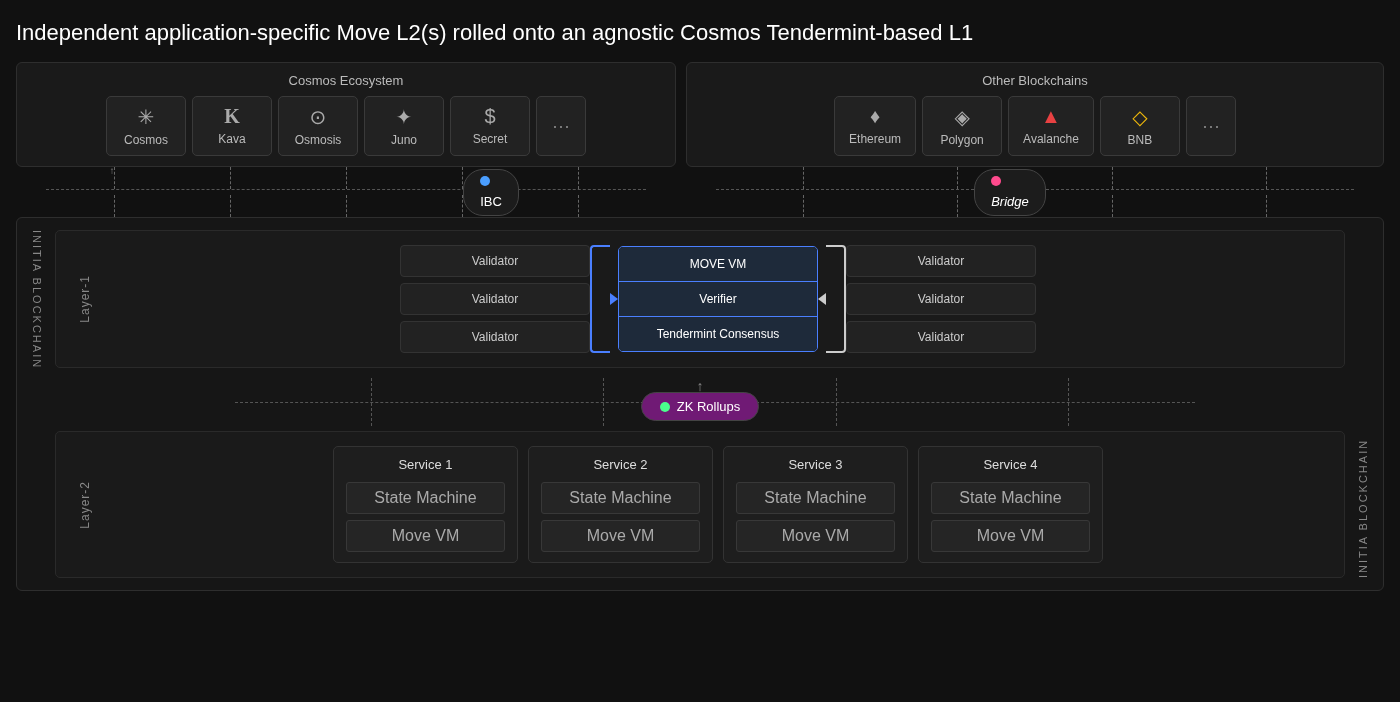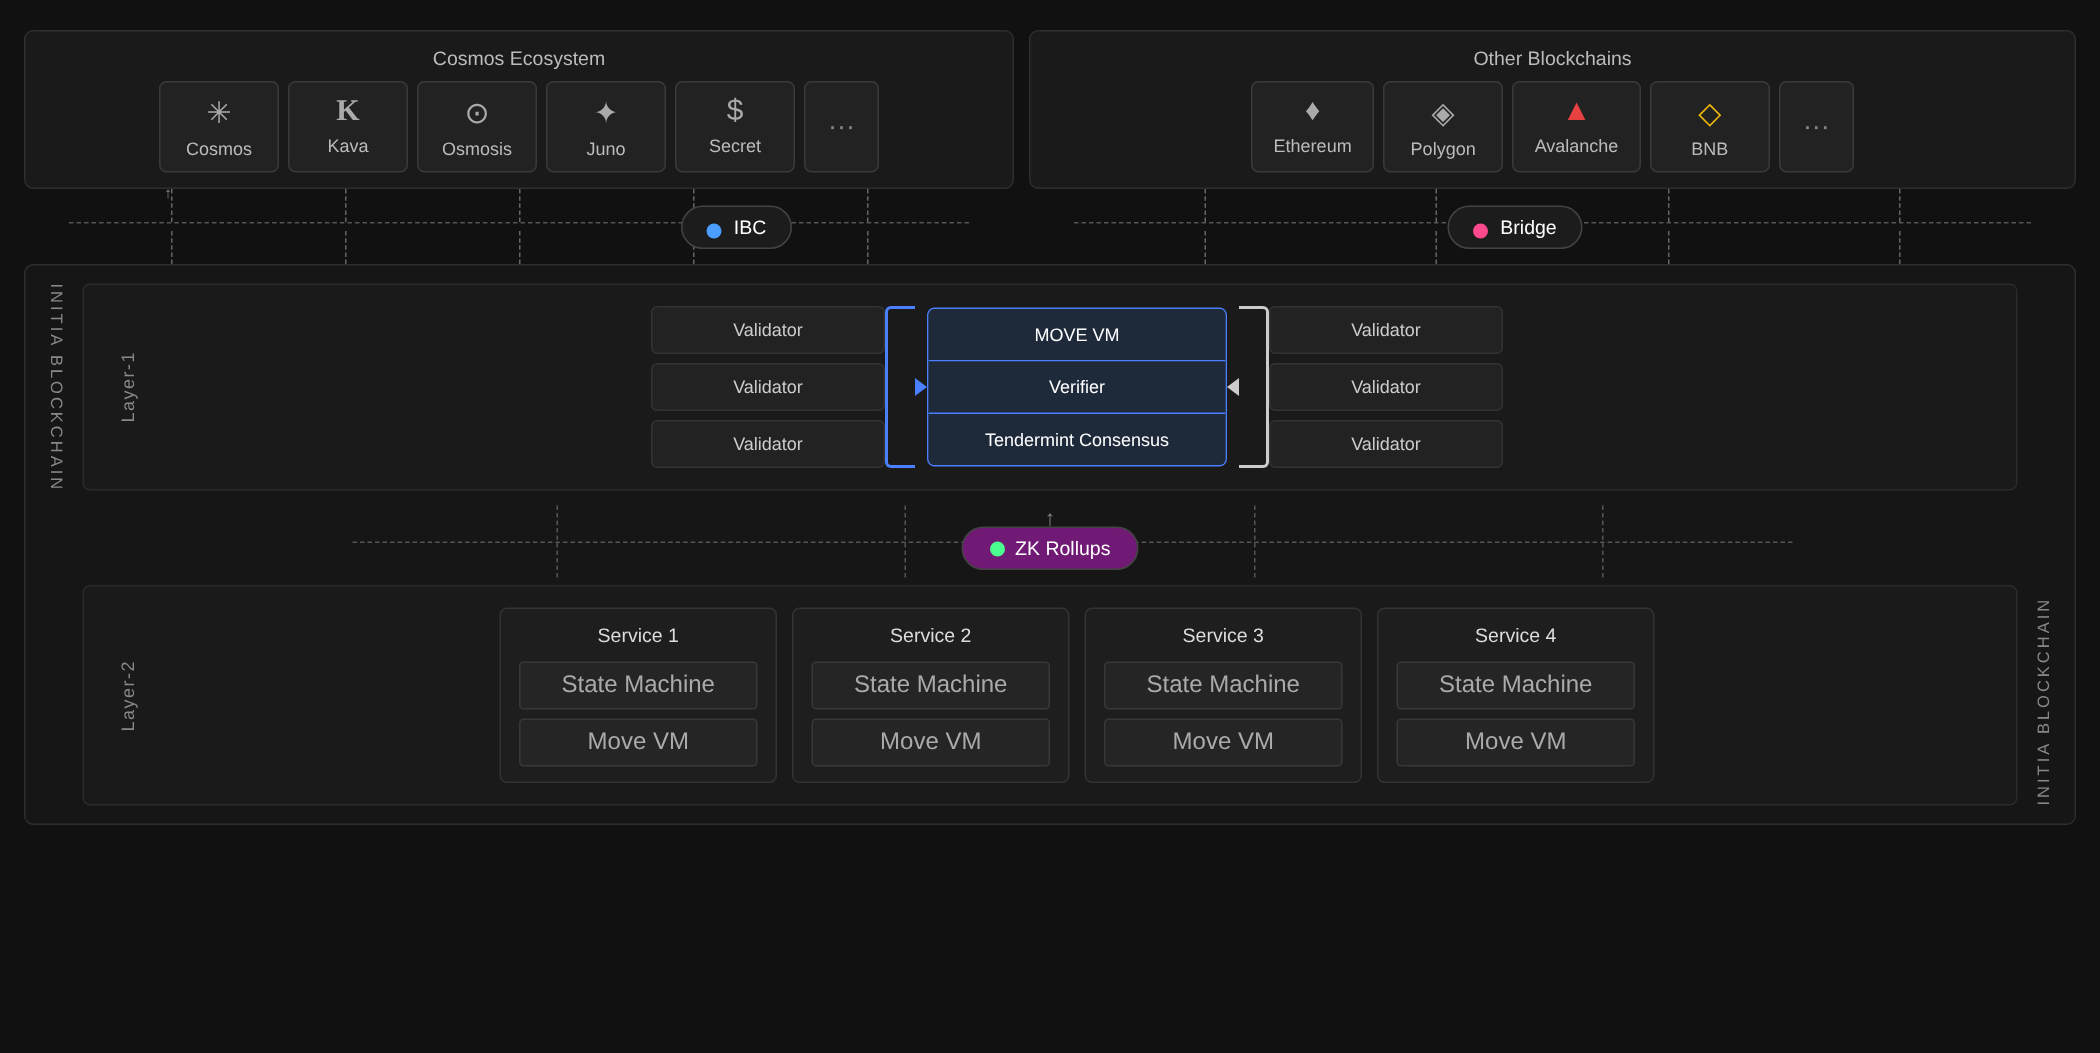--- a/index.html
+++ b/index.html
@@ -59,39 +59,41 @@
       display: flex;
       align-items: center;
       justify-content: center;
       font-size: 18px;
       color: #888;
       min-width: 50px;
     }
 
     .ibc-badge, .bridge-badge {
       display: flex;
-      align-items: flex-end;
+      align-items: flex-start;
       gap: 8px;
       border-radius: 20px;
       padding: 6px 16px;
       font-size: 13px;
       font-weight: 500;
       border: 1px solid #444;
+      flex-direction: column;
     }
 
     .ibc-badge {
       background: #1c1c1c;
       color: #fff;
       margin-left: 290px;
     }
 
     .bridge-badge {
       background: #1c1c1c;
       color: #fff;
       margin-right: 50px;
+      font-style: italic;
     }
 
     .dot-blue { width: 10px; height: 10px; border-radius: 50%; background: #4a9eff; }
     .dot-pink { width: 10px; height: 10px; border-radius: 50%; background: #ff4a8d; }
     .dot-green { width: 10px; height: 10px; border-radius: 50%; background: #4aff8d; }
 
     
     .initia-outer {
       background: #161616;
       border: 1px solid #2e2e2e;
@@ -147,21 +149,21 @@
     }
 
     .validator-box {
       background: #222;
       border: 1px solid #333;
       border-radius: 4px;
       padding: 8px 30px;
       font-size: 12px;
       color: #ccc;
       text-align: center;
-      width: 156px;
+      width: 190px;
     }
 
     .center-vm {
       display: flex;
       flex-direction: column;
       gap: 0;
       border: 1px solid #4a7fff;
       border-radius: 5px;
       overflow: hidden;
       width: 200px;
@@ -319,20 +321,21 @@
       border-bottom: 6px solid transparent;
       border-right: 8px solid #ccc;
       flex-shrink: 0;
     }
 
   </style>
 </head>
 <body>
 
 <div class="page">
+  <div class="page-title">Independent application-specific Move L2(s) rolled onto an agnostic Cosmos Tendermint-based L1</div>
 
   <div class="diagram-wrapper">
 
     <div class="top-blockchains">
 
       <div class="blockchain-panel panel-cosmos">
         <div class="panel-header">Cosmos Ecosystem</div>
         <div class="chain-icons">
           <div class="chain-item">
             <span class="chain-icon">✳</span>

